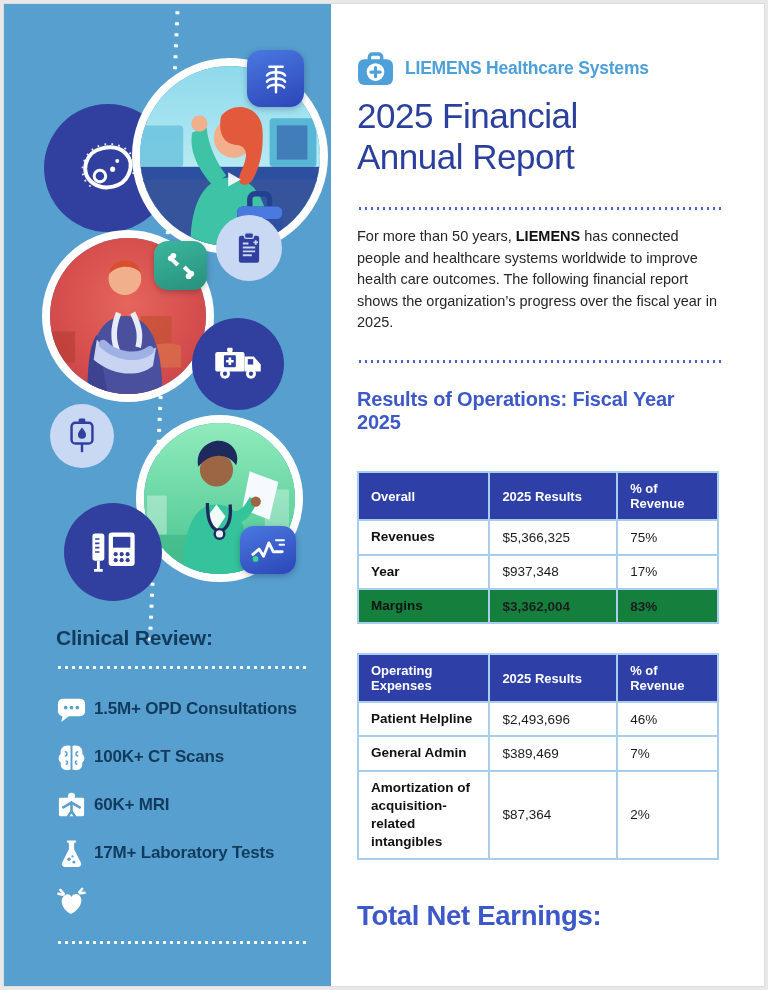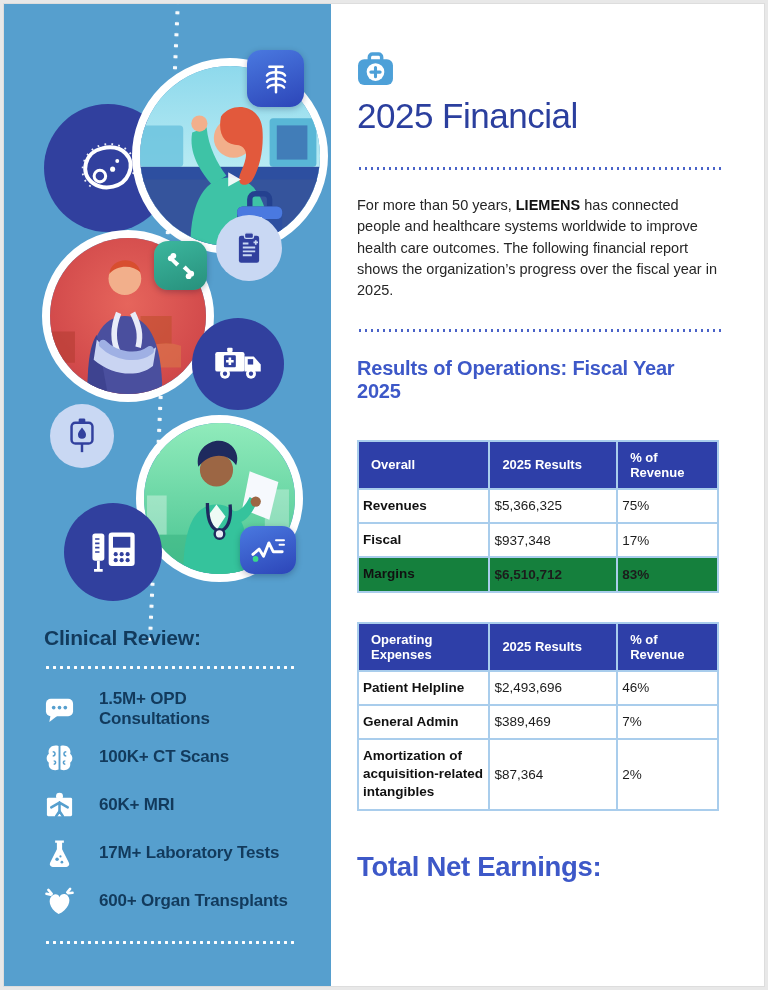--- a/index.html
+++ b/index.html
@@ -14,48 +14,48 @@
   .circle { position:absolute; border-radius:50%; }
   .big-circle { border:8px solid #fff; overflow:hidden; }
   .big-circle svg { display:block; width:100%; height:100%; }
   .icon-circle { display:flex; align-items:center; justify-content:center; }
   .navy { background:#31409e; }
   .pale { background:#c9d8f3; }
   .badge { position:absolute; border-radius:14px; display:flex; align-items:center; justify-content:center; box-shadow:0 2px 6px rgba(0,0,40,.25); }
   .badge-blue { background:linear-gradient(160deg,#4a79e0,#2c45b8); }
   .badge-teal { background:linear-gradient(160deg,#3cb79e,#27907c); }
 
-  .clinical { position:absolute; left:40px; top:622px; width:252px; }
+  .clinical { position:absolute; left:52px; top:622px; width:252px; }
   .clinical h2 { font-size:21px; font-weight:bold; color:#123a5c; letter-spacing:-.2px; }
   .sep-w { height:3px; background-image:radial-gradient(circle,#ffffff 1.4px,transparent 1.6px); background-size:7px 3px; background-repeat:repeat-x; }
   .sep-w.top { margin-top:16px; }
   .stats { list-style:none; margin-top:24px; }
-  .stats li { display:flex; align-items:center; gap:24px; margin-bottom:16px; height:32px; }
+  .stats li { display:flex; align-items:center; gap:7px; margin-bottom:16px; height:32px; }
   .stats .sicon { width:31px; height:31px; flex:0 0 31px; display:flex; align-items:center; justify-content:center; }
   .stats .sicon svg { width:31px; height:31px; }
   .stats .slabel { font-size:17px; font-weight:bold; color:#123a5c; letter-spacing:-.2px; }
   .sep-w.bottom { margin-top:24px; }
 
   
   .content { position:absolute; left:353px; top:0; width:366px; }
   .brand-row { margin-top:48px; display:flex; align-items:center; gap:11px; }
   .brand-row svg { width:37px; height:33px; }
   .brand-name { font-size:17.5px; font-weight:bold; color:#4da0d8; letter-spacing:-.2px; }
   h1.title { margin-top:11px; font-size:35px; line-height:1.16; font-weight:normal; color:#2b3f9e; letter-spacing:-.5px; }
   .sep-b { height:3px; margin-top:30px; background-image:radial-gradient(circle,#4a63c8 1.2px,transparent 1.4px); background-size:6px 3px; background-repeat:repeat-x; }
-  p.intro { margin-top:25px; font-size:14.5px; line-height:1.48; color:#262626; }
+  p.intro { margin-top:16px; font-size:14.5px; line-height:1.48; color:#262626; }
   p.intro strong { color:#111; }
   .sep-b.second { margin-top:27px; }
   h2.section-heading { margin-top:25px; font-size:20px; font-weight:bold; color:#3d58c8; letter-spacing:-.2px; }
 
   table.data-table { margin-top:37px; width:362px; border-collapse:collapse; table-layout:fixed; }
   table.data-table.t2 { margin-top:29px; }
   .data-table col.c1 { width:36.5%; } .data-table col.c2 { width:35.5%; } .data-table col.c3 { width:28%; }
   .data-table th { background:#2e3fa8; color:#fff; font-size:13px; font-weight:bold; text-align:left; padding:8px 12px; border:2px solid #a9cdec; }
-  .data-table td { font-size:13.5px; color:#1c1c1c; padding:7px 4px; border:2px solid #a9cdec; background:#fff;margin-top:28px; }
+  .data-table td { font-size:13.5px; color:#1c1c1c; padding:7px 12px; border:2px solid #a9cdec; background:#fff;margin-top:28px; }
   .data-table td.lbl { font-weight:bold; color:#111; line-height:1.35; }
   .data-table tr.hl td { background:#15803d; font-weight:bold; }
 
   .total-line { margin-top:40px; font-size:27.5px; font-weight:bold; letter-spacing:-.3px; }
   .total-line .tl { color:#3d58c8; }
 </style>
 </head>
 <body>
 
 <div class="page">
@@ -282,39 +282,39 @@
           <span class="slabel">17M+ Laboratory Tests</span>
         </li>
         <li>
           <span class="sicon">
             <svg viewBox="0 0 32 32">
                 <path d="M15 29 C5 23 3.5 13 9 9.5 c3 -2 6.5 -.5 7 2 c1 -3 5.5 -4.5 8.5 -1.5 c4.5 4.5 0 15 -9.5 19 z" fill="#fff"></path>
                 <path d="M8 8 L4.5 4 M7 9 L2.5 8" stroke="#fff" stroke-width="2.6" stroke-linecap="round"></path>
                 <path d="M24 6.5 l3 -3.5 M25 7.5 l4.5 -.5" stroke="#fff" stroke-width="2.6" stroke-linecap="round"></path>
               </svg>
           </span>
-          <span class="slabel">600+ Organ Transplants</span>
         </li>
       </ul>
       <div class="sep-w bottom"></div>
     </div>
   </aside>
 
   <main class="content">
 
     <div class="brand-row">
       <svg viewBox="0 0 36 32">
         <path d="M12 8 v-3 a3 3 0 0 1 3 -3 h6 a3 3 0 0 1 3 3 v3" fill="none" stroke="#4da0d8" stroke-width="3.4"></path>
         <rect x="1" y="7" width="34" height="25" rx="6" fill="#4da0d8"></rect>
         <circle cx="18" cy="19.5" r="8.6" fill="#fff"></circle>
         <path d="M18 15 v9 M13.5 19.5 h9" stroke="#4da0d8" stroke-width="3" stroke-linecap="round"></path>
       </svg>
-    </div>
-
-    <h1 class="title"><span>2025 Financial</span><br></h1>
+      <span class="brand-name">LIEMENS Healthcare Systems</span>
+    </div>
+
+    <h1 class="title"><span>2025 Financial</span><br><span>Annual Report</span></h1>
 
     <div class="sep-b"></div>
 
     <p class="intro"><span>For more than 50 years, </span><strong>LIEMENS</strong><span> has connected people and healthcare systems worldwide to improve health care outcomes. The following financial report shows the organization’s progress over the fiscal year in 2025.</span></p>
 
     <div class="sep-b second"></div>
 
     <h2 class="section-heading">Results of Operations: Fiscal Year 2025</h2>
 
     <table class="data-table">
@@ -330,27 +330,27 @@
           <th>% of Revenue</th>
         </tr>
       </thead>
       <tbody>
         <tr>
           <td class="lbl">Revenues</td>
           <td>$5,366,325</td>
           <td>75%</td>
         </tr>
         <tr>
-          <td class="lbl">Fiscal</td>
+          <td class="lbl">Year</td>
           <td>$937,348</td>
           <td>17%</td>
         </tr>
         <tr class="hl">
           <td class="lbl">Margins</td>
-          <td>$6,510,712</td>
+          <td>$3,362,004</td>
           <td>83%</td>
         </tr>
       </tbody>
     </table>
 
     <table class="data-table t2">
       <colgroup>
           <col class="c1">
           <col class="c2">
           <col class="c3">

